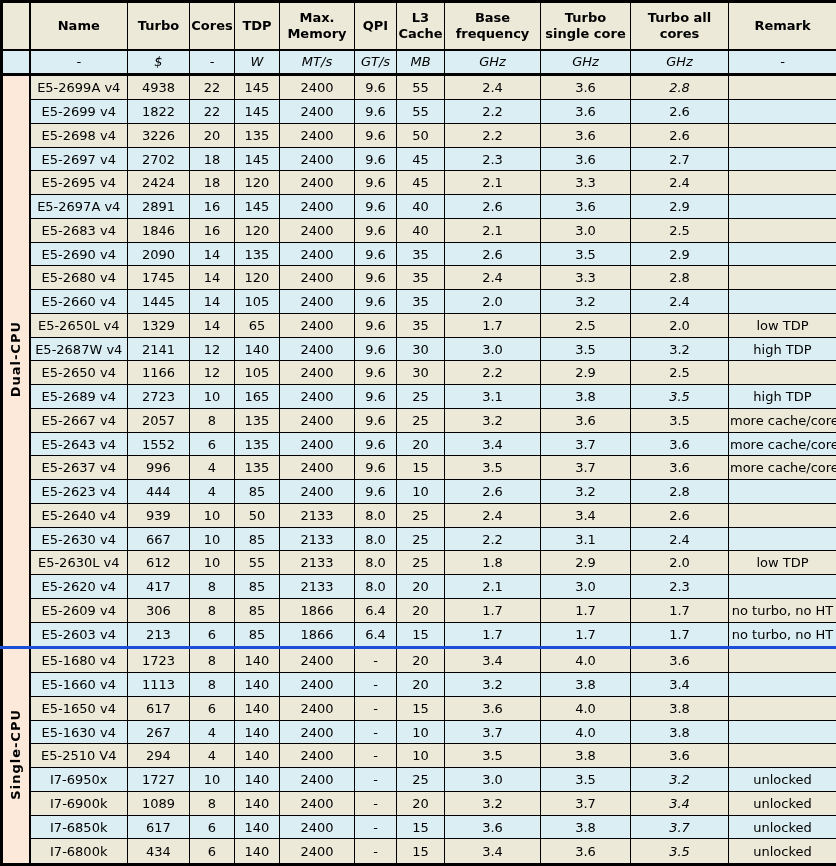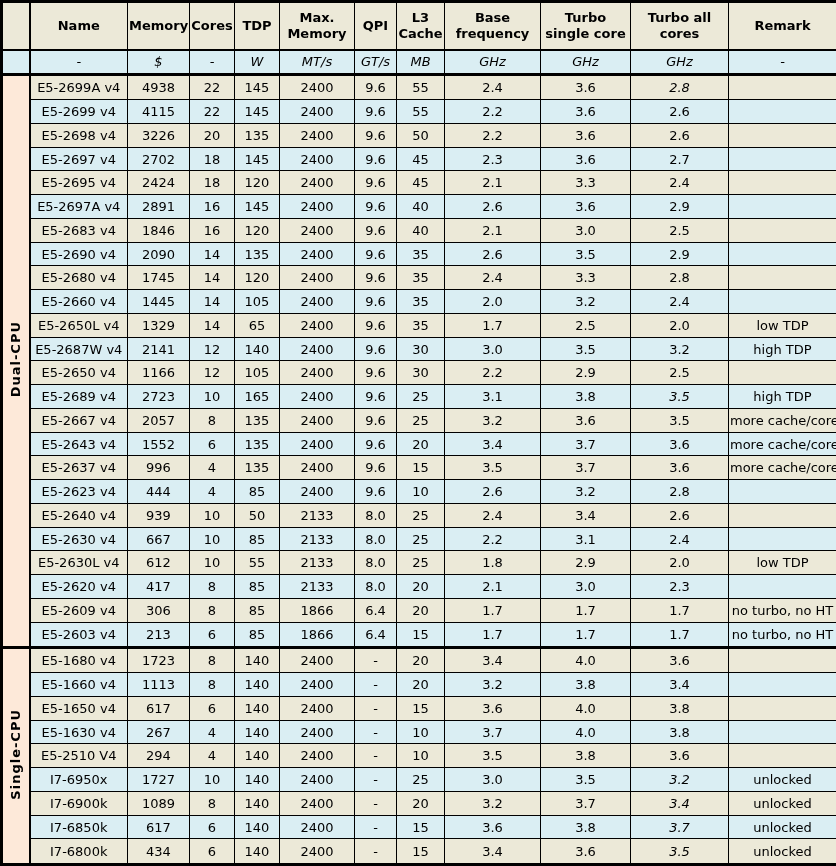--- a/index.html
+++ b/index.html
@@ -43,21 +43,21 @@
   tr.units-row td, tr.units-row th {
     background: #DAEEF3;
     font-style: italic;
     font-size: 13px;
     border-bottom: 3px solid #000;
   }
   
   tbody td { font-size: 13px; }
   tr.beige td { background: #ECE9D8; }
   tr.blue  td { background: #DAEEF3; }
-  tr.section-start td { border-top: 3px solid #000000; }
+  tr.section-start td { border-top: 3px solid #1d4ed8; }
   td.italic { font-style: italic; }
   
   td.group-cell {
     background: #FDE9D9 !important;
     border-right: 2px solid #000;
     width: 28px;
   }
   .vlabel {
     display: inline-block;
     writing-mode: vertical-rl;
@@ -85,21 +85,21 @@
       <col style="width:48px">
       <col style="width:96px">
       <col style="width:90px">
       <col style="width:98px">
       <col style="width:109px">
     </colgroup>
     <thead>
       <tr class="header-row">
         <th class="corner"></th>
       <th>Name</th>
-          <th>Memory</th>
+          <th>Turbo</th>
           <th>Cores</th>
           <th>TDP</th>
           <th>Max. Memory</th>
           <th>QPI</th>
           <th>L3 Cache</th>
           <th>Base frequency</th>
           <th>Turbo single core</th>
           <th>Turbo all cores</th>
           <th>Remark</th>
         </tr>
@@ -128,21 +128,21 @@
           <td>2400</td>
           <td>9.6</td>
           <td>55</td>
           <td>2.4</td>
           <td>3.6</td>
           <td class="italic">2.8</td>
           <td></td>
         </tr>
         <tr class="blue">
           <td>E5-2699 v4</td>
-          <td>4115</td>
+          <td>1822</td>
           <td>22</td>
           <td>145</td>
           <td>2400</td>
           <td>9.6</td>
           <td>55</td>
           <td>2.2</td>
           <td>3.6</td>
           <td>2.6</td>
           <td></td>
         </tr>

